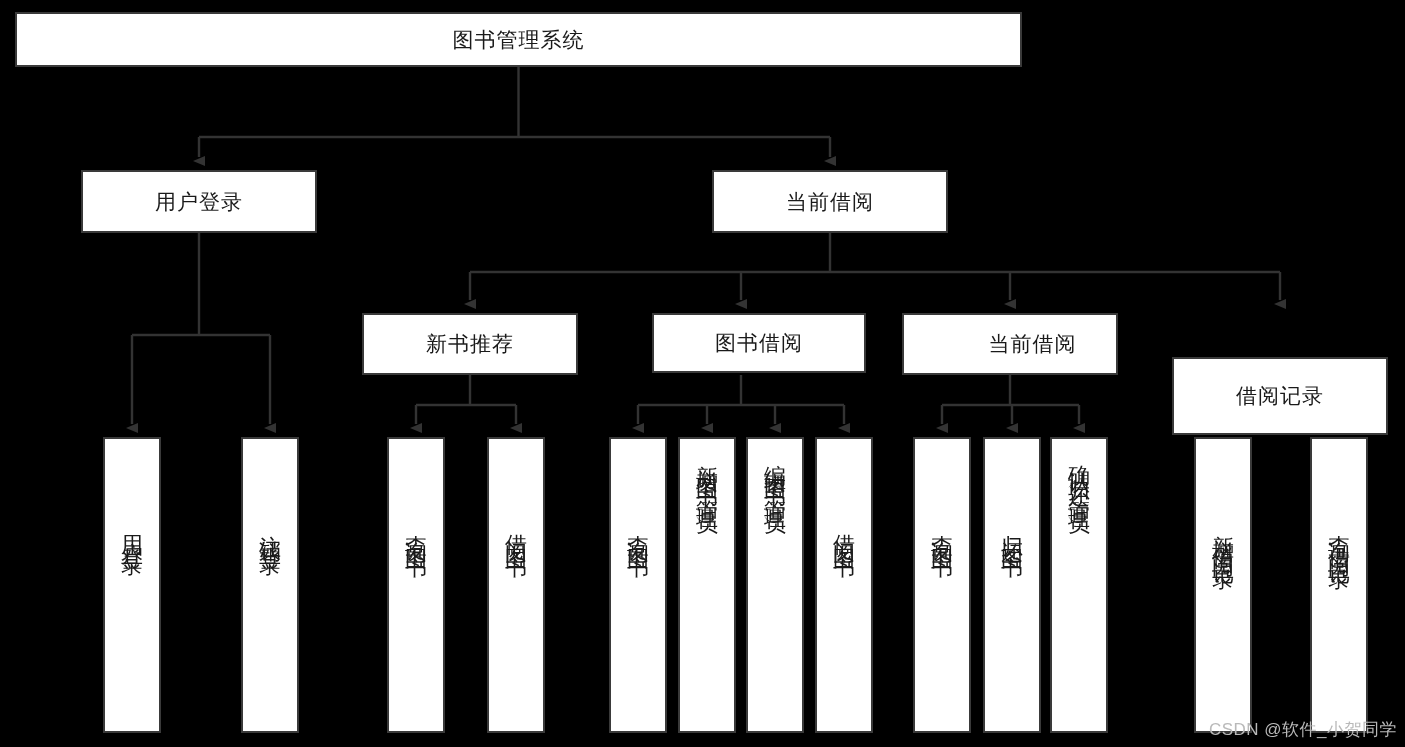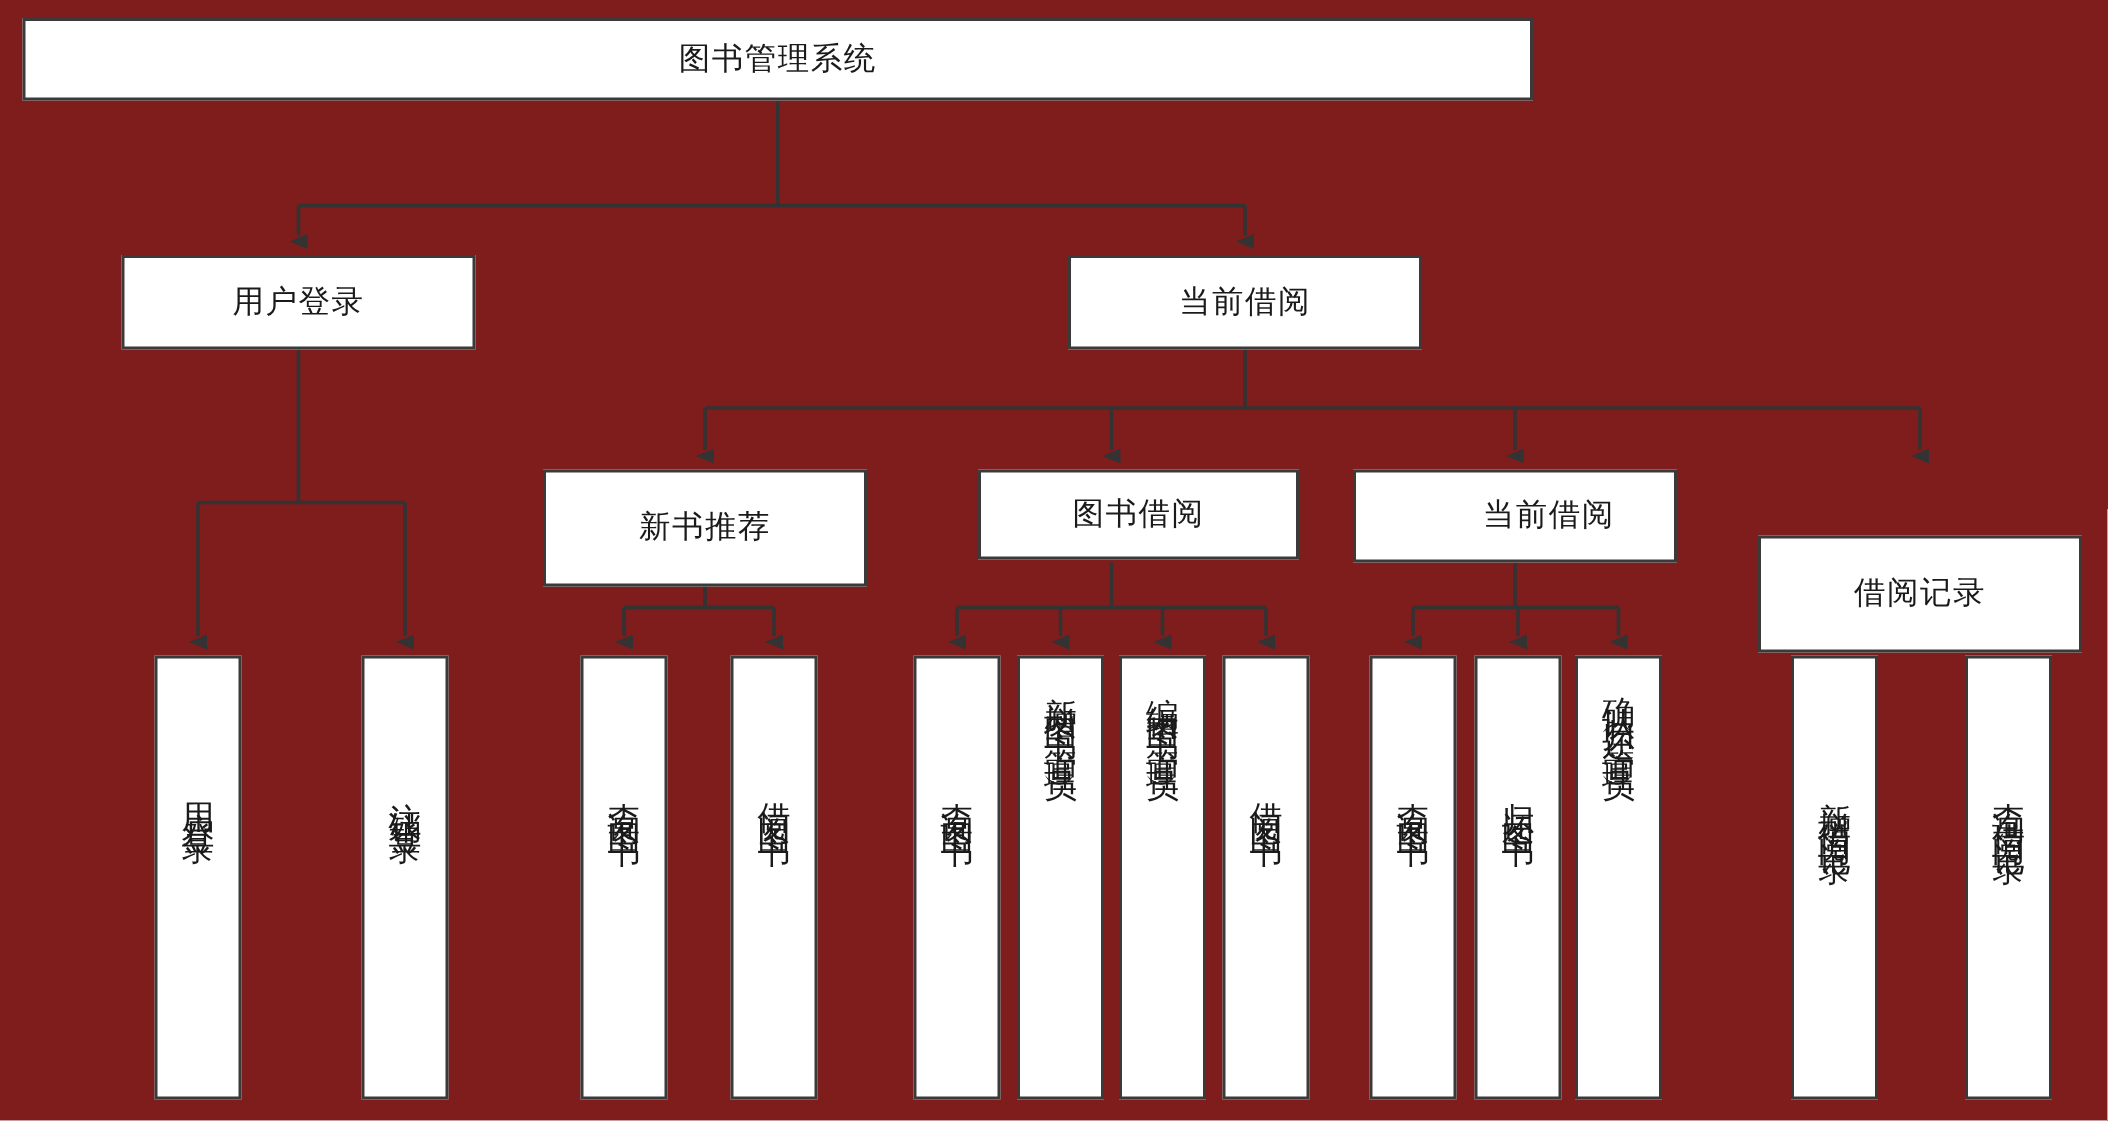--- a/index.html
+++ b/index.html
@@ -8,21 +8,21 @@
     padding: 0;
     background: #ffffff;
   }
   body {
     font-family: "Liberation Sans", "DejaVu Sans", sans-serif;
   }
   #canvas {
     position: relative;
     width: 1405px;
     height: 747px;
-    background: #7f1d1d;
+    background: #000000;
     overflow: hidden;
   }
   #edges {
     position: absolute;
     left: 0;
     top: 0;
     width: 1405px;
     height: 747px;
     pointer-events: none;
   }
@@ -124,21 +124,21 @@
   <div id="node-layer">
       <div class="node h" style="left: 15px; top: 12px; width: 1007px; height: 55px;">
         <span class="htext">图书管理系统</span>
       </div>
       <div class="node h" style="left: 81px; top: 170px; width: 236px; height: 63px;">
         <span class="htext">用户登录</span>
       </div>
       <div class="node h" style="left: 712px; top: 170px; width: 236px; height: 63px;">
         <span class="htext">当前借阅</span>
       </div>
-      <div class="node h" style="left: 362px; top: 313px; width: 216px; height: 78px;">
+      <div class="node h" style="left: 362px; top: 313px; width: 216px; height: 62px;">
         <span class="htext">新书推荐</span>
       </div>
       <div class="node h" style="left: 652px; top: 313px; width: 214px; height: 60px;">
         <span class="htext">图书借阅</span>
       </div>
       <div class="node h" style="left: 902px; top: 313px; width: 216px; height: 62px; padding-left: 45px;">
         <span class="htext">当前借阅</span>
       </div>
       <div class="node h" style="left: 1172px; top: 313px; width: 216px; height: 78px; margin-top: 44px;">
         <span class="htext">借阅记录</span>
@@ -177,13 +177,14 @@
         <span class="vtext">确认归还（管理员）</span>
       </div>
       <div class="node v mid" style="left: 1194px; top: 437px; width: 58px; height: 296px;">
         <span class="vtext">新增借阅记录</span>
       </div>
       <div class="node v mid" style="left: 1310px; top: 437px; width: 58px; height: 296px;">
         <span class="vtext">查询借阅记录</span>
       </div>
     </div>
 
+  <div class="watermark">CSDN @软件_小贺同学</div>
 </div>
 
 </body></html>

